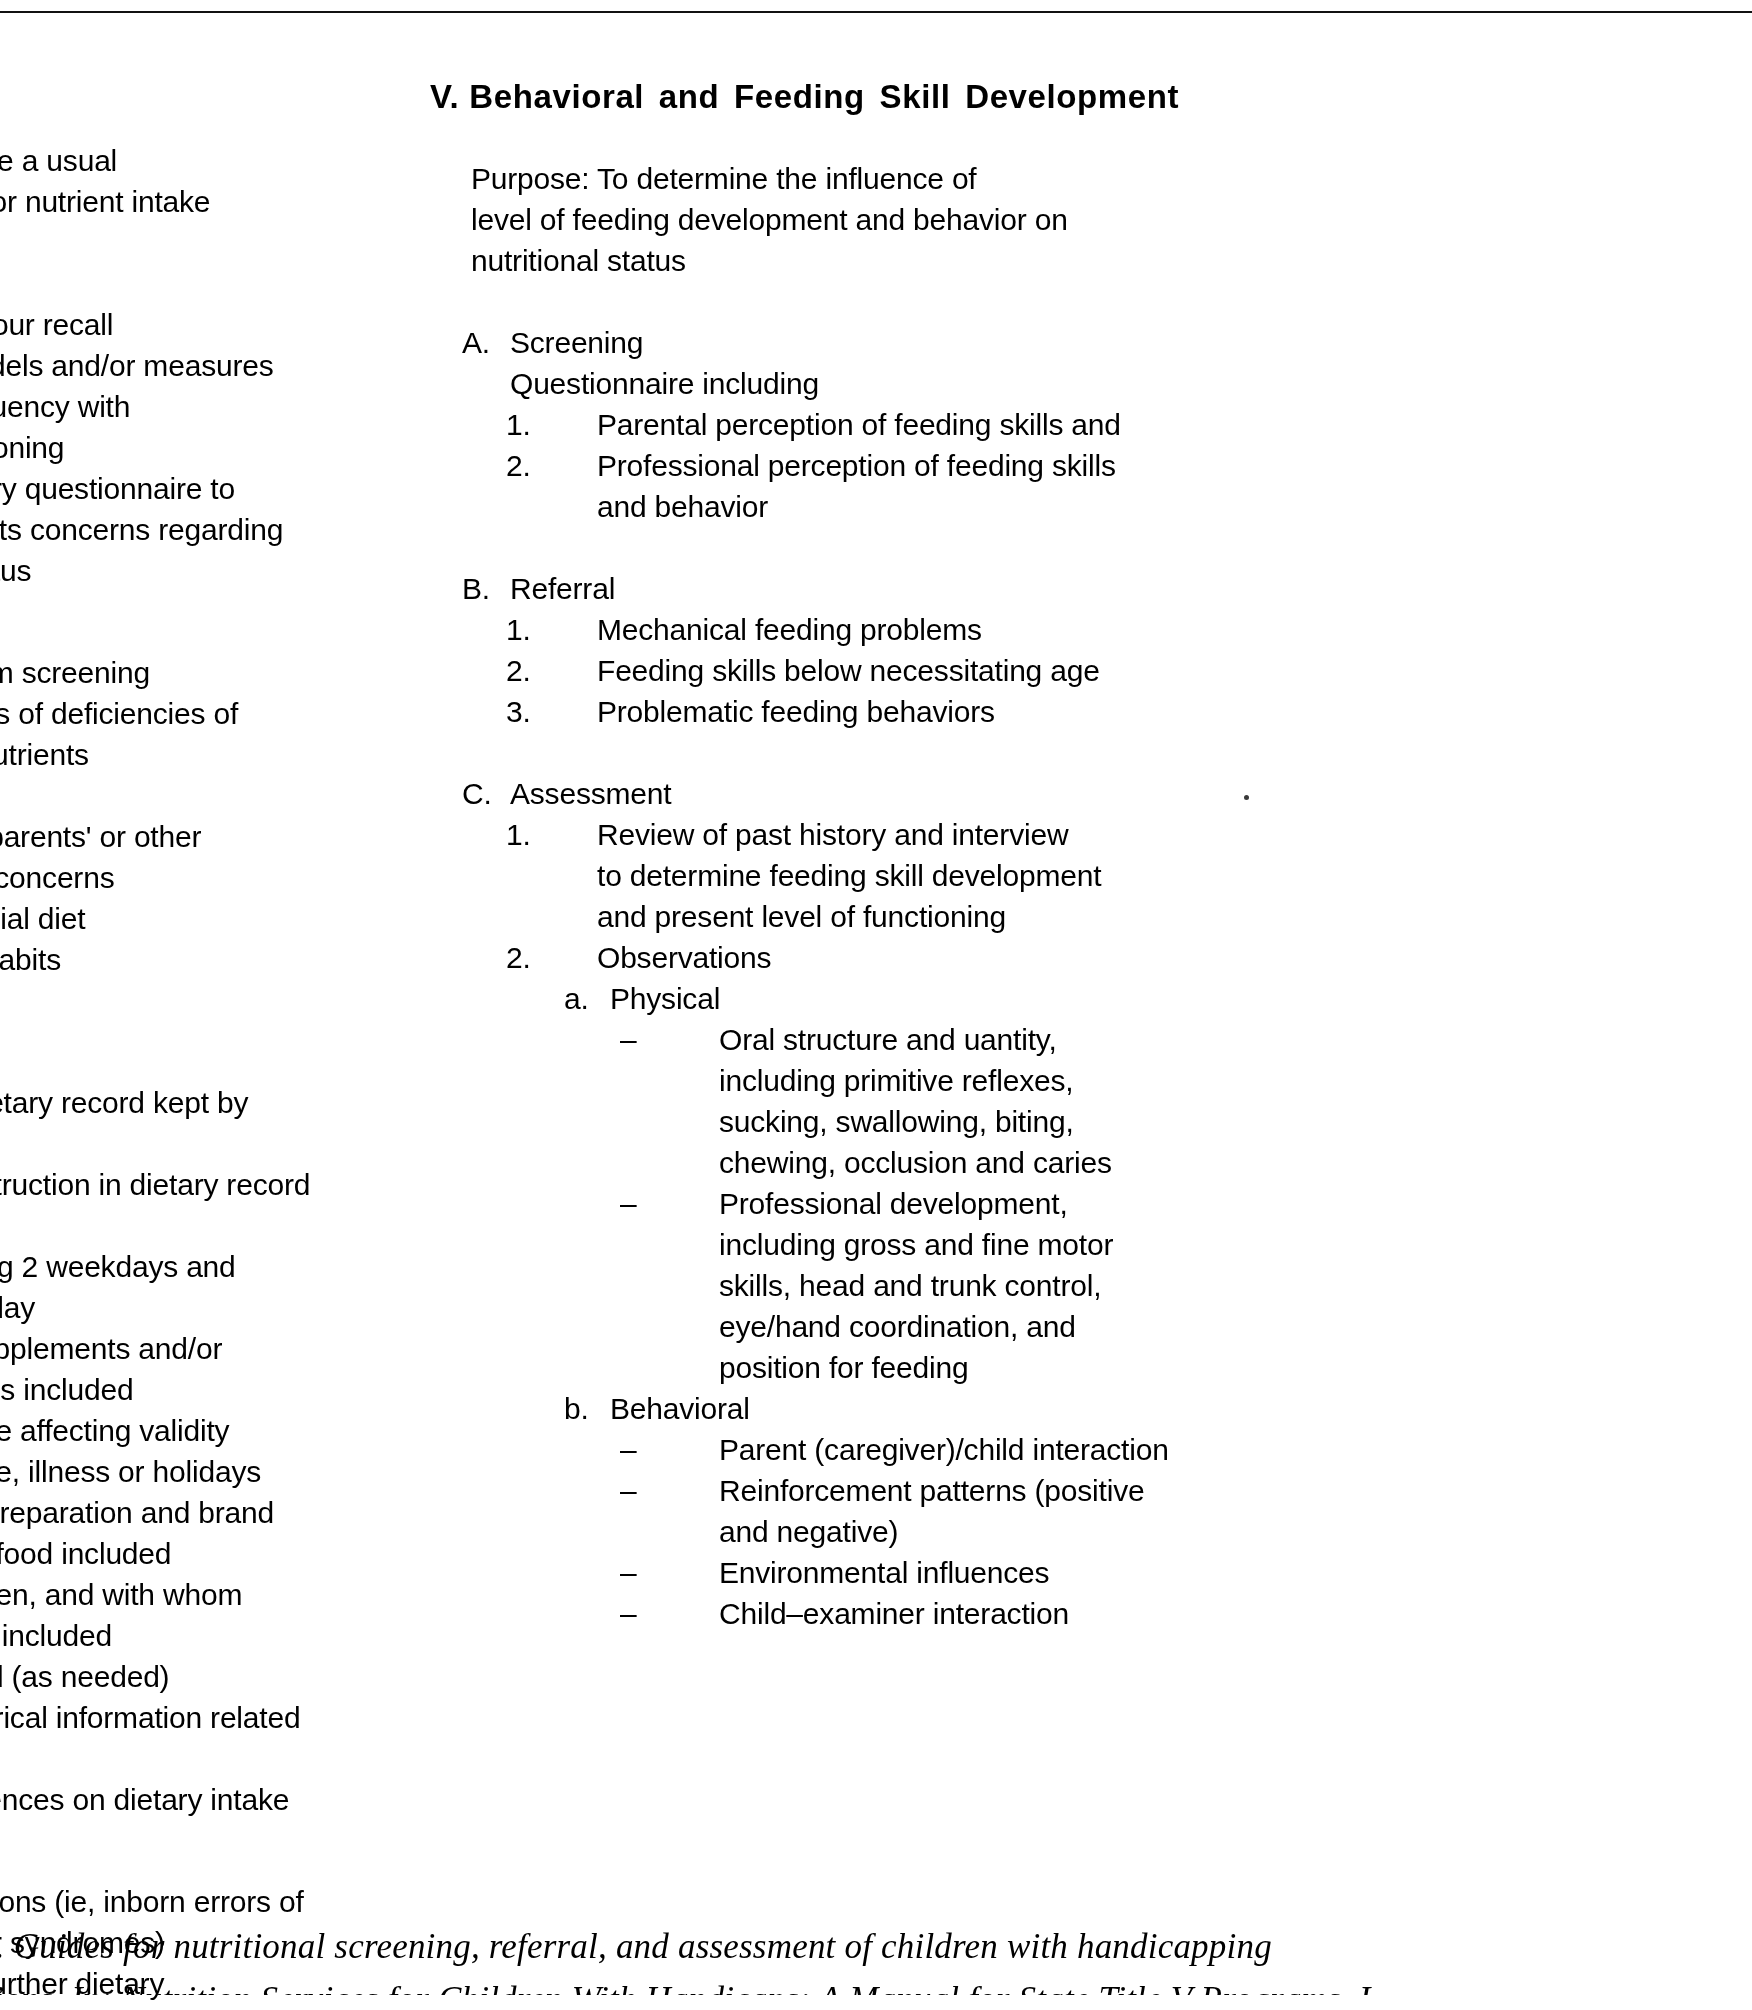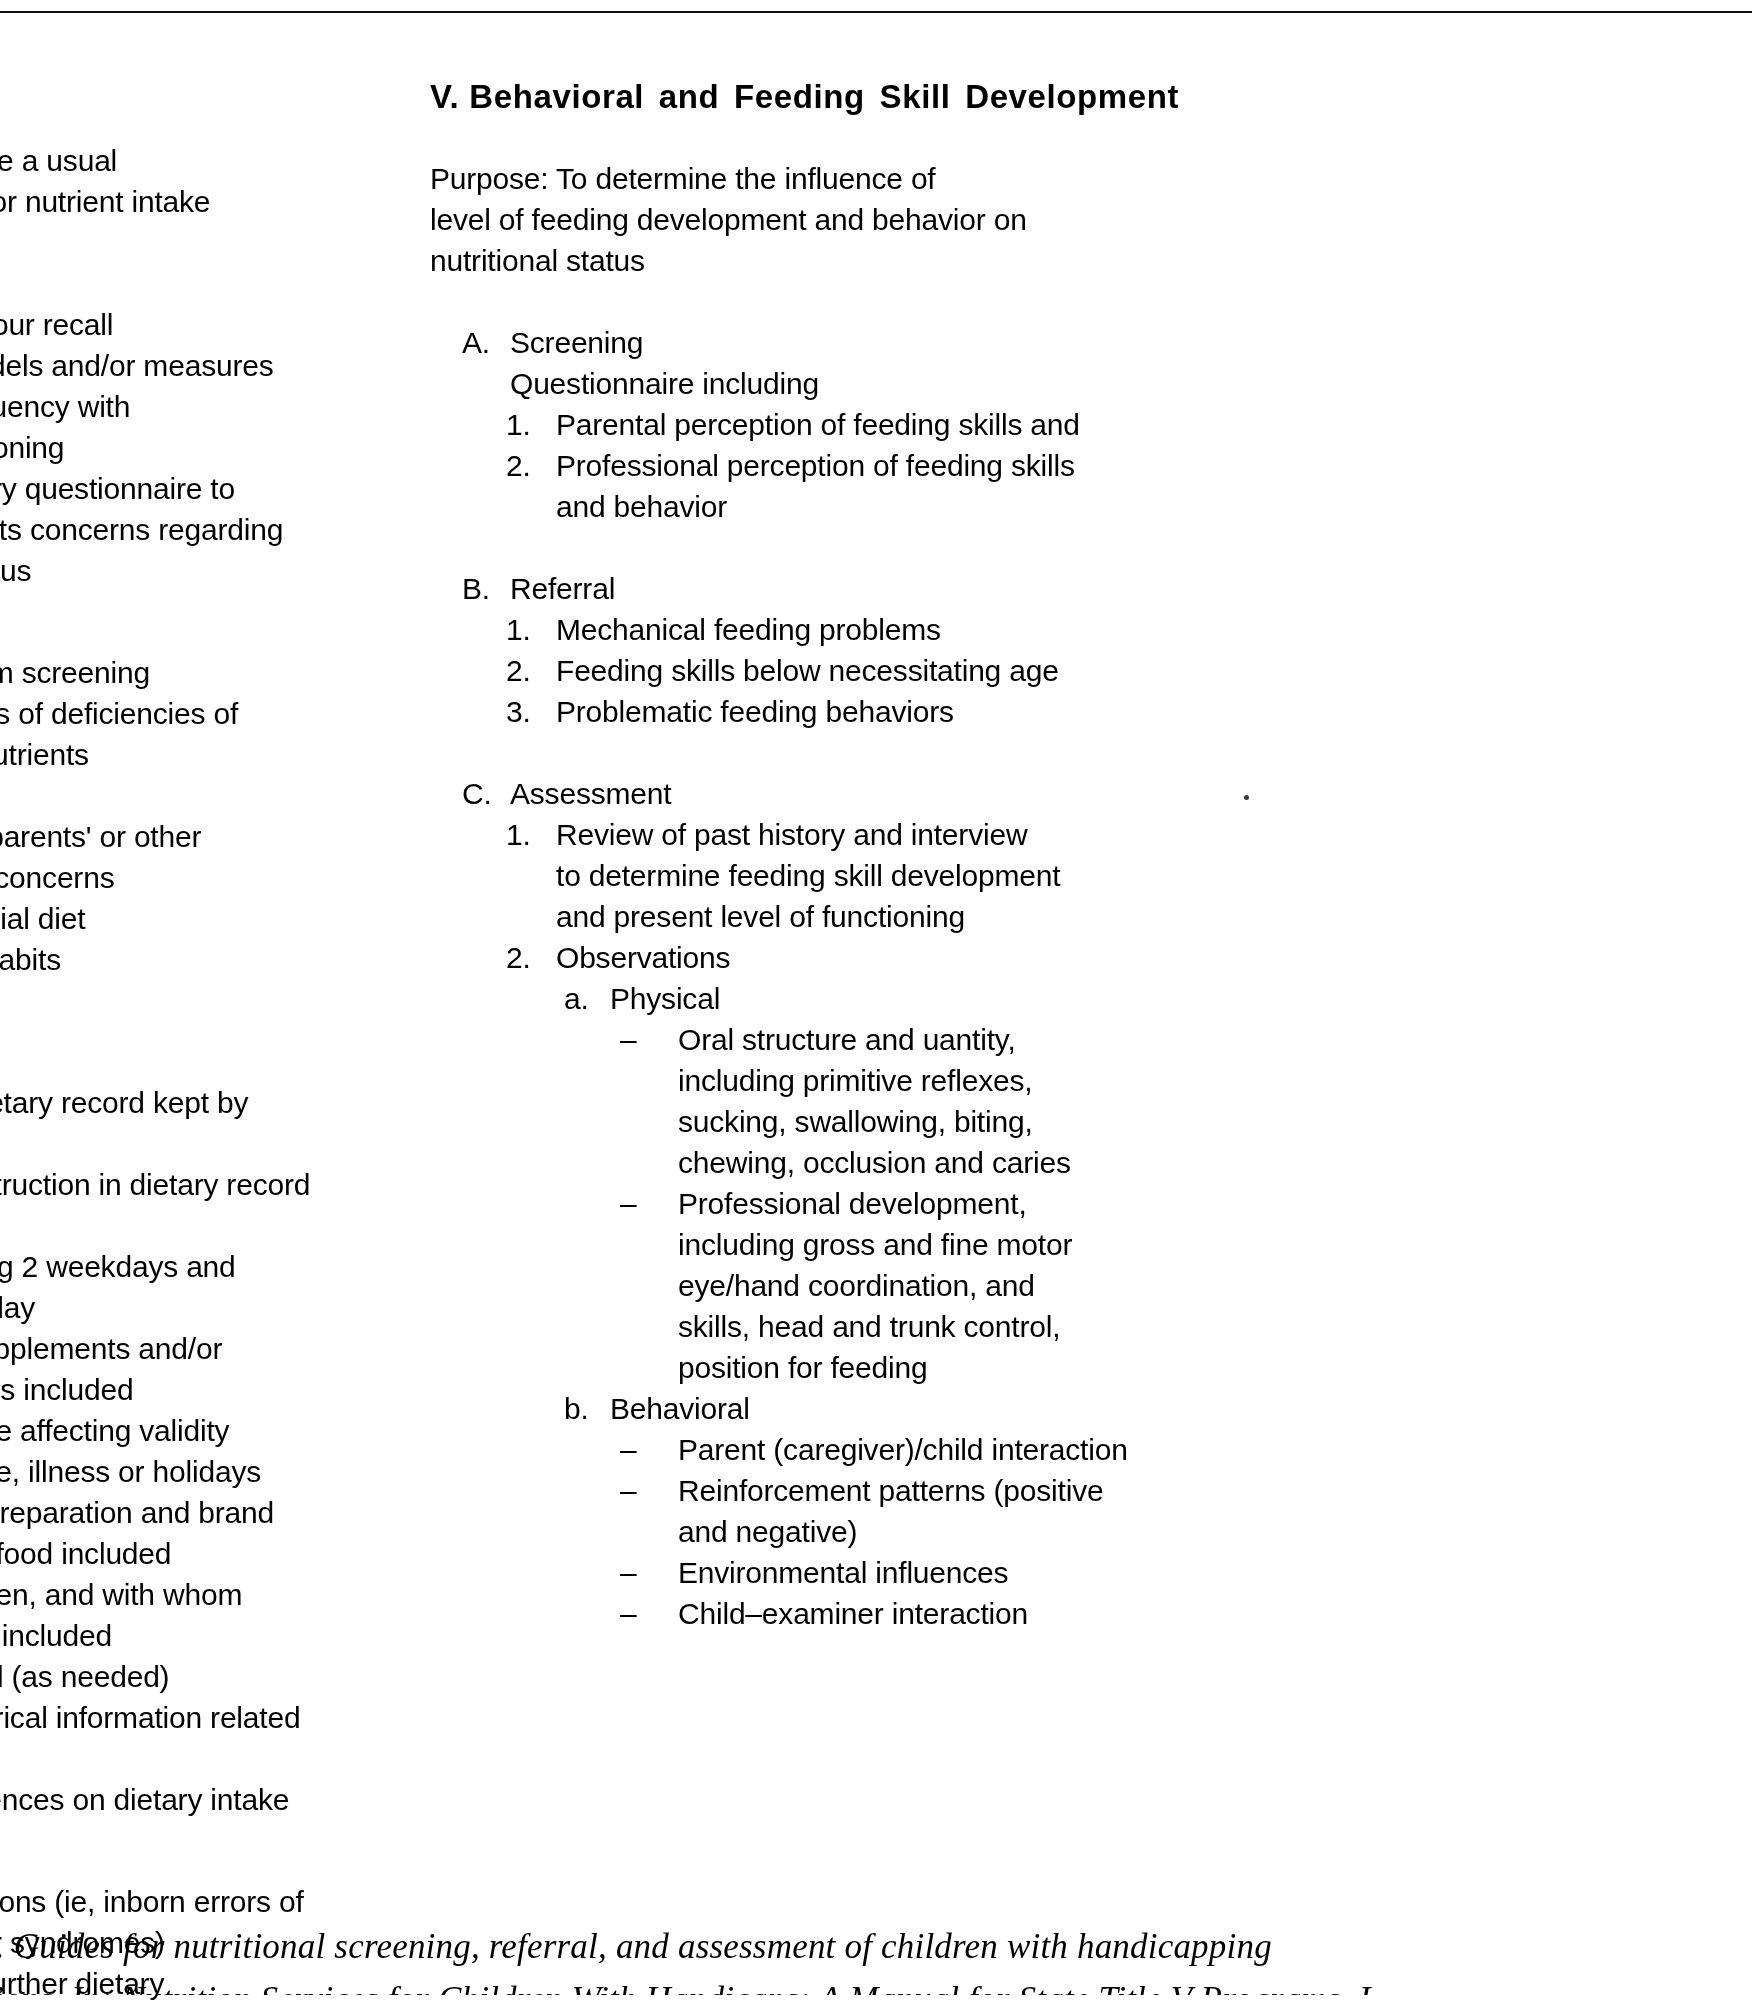--- a/index.html
+++ b/index.html
@@ -65,21 +65,21 @@
     margin: 0 0 42px 0;
     white-space: nowrap;
   }
   .heading .numeral { margin-right: 10px; }
 
   .body-block {
     font-size: 30px;
     line-height: 41px;
     letter-spacing: -0.2px;
   }
-  .body-block .ln { display: block; white-space: nowrap; }
+  .body-block .ln { display: block; white-space: nowrap; margin-left: 41px; }
   .spacer { height: 41px; }
 
   
   .row {
     display: flex;
     align-items: flex-start;
   }
   .row .marker {
     flex: 0 0 auto;
     text-align: left;
@@ -291,22 +291,22 @@
           <span class="ln">sucking, swallowing, biting,</span>
           <span class="ln">chewing, occlusion and caries</span>
         </span>
       </div>
 
       <div class="row lvl-dash">
         <span class="marker">–</span>
         <span class="content">
           <span class="ln">Professional development,</span>
           <span class="ln">including gross and fine motor</span>
+          <span class="ln">skills, head and trunk control,</span>
           <span class="ln">eye/hand coordination, and</span>
-          <span class="ln">skills, head and trunk control,</span>
           <span class="ln">position for feeding</span>
         </span>
       </div>
 
       <div class="row lvl-low">
         <span class="marker">b.</span>
         <span class="content">Behavioral</span>
       </div>
 
       <div class="row lvl-dash">

